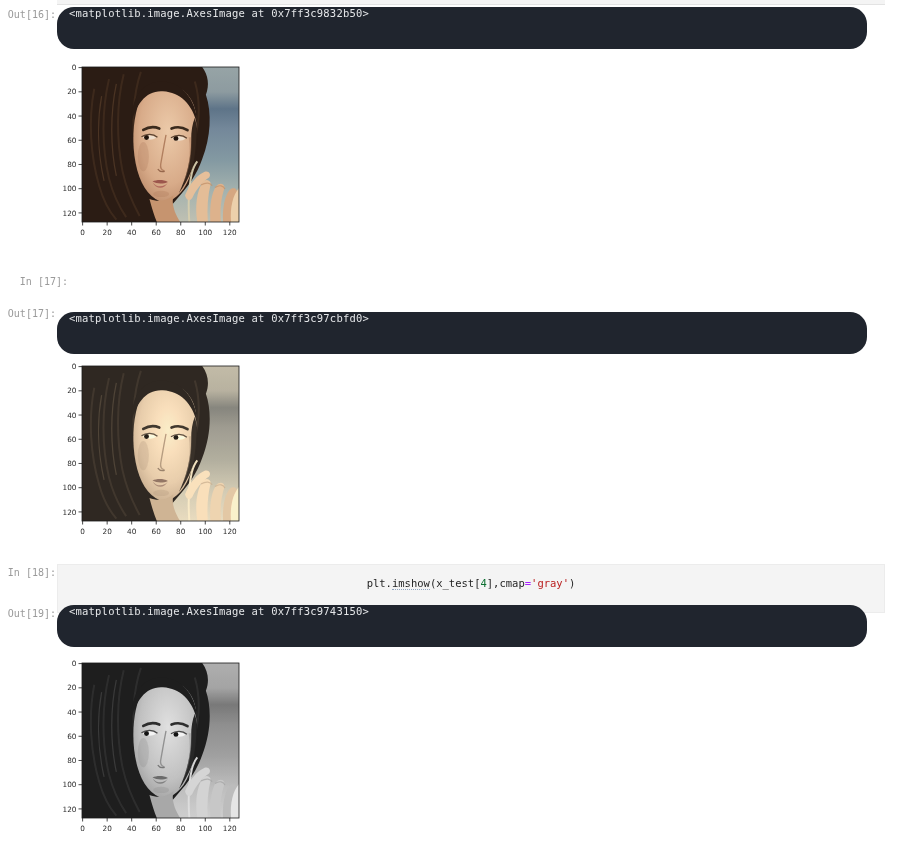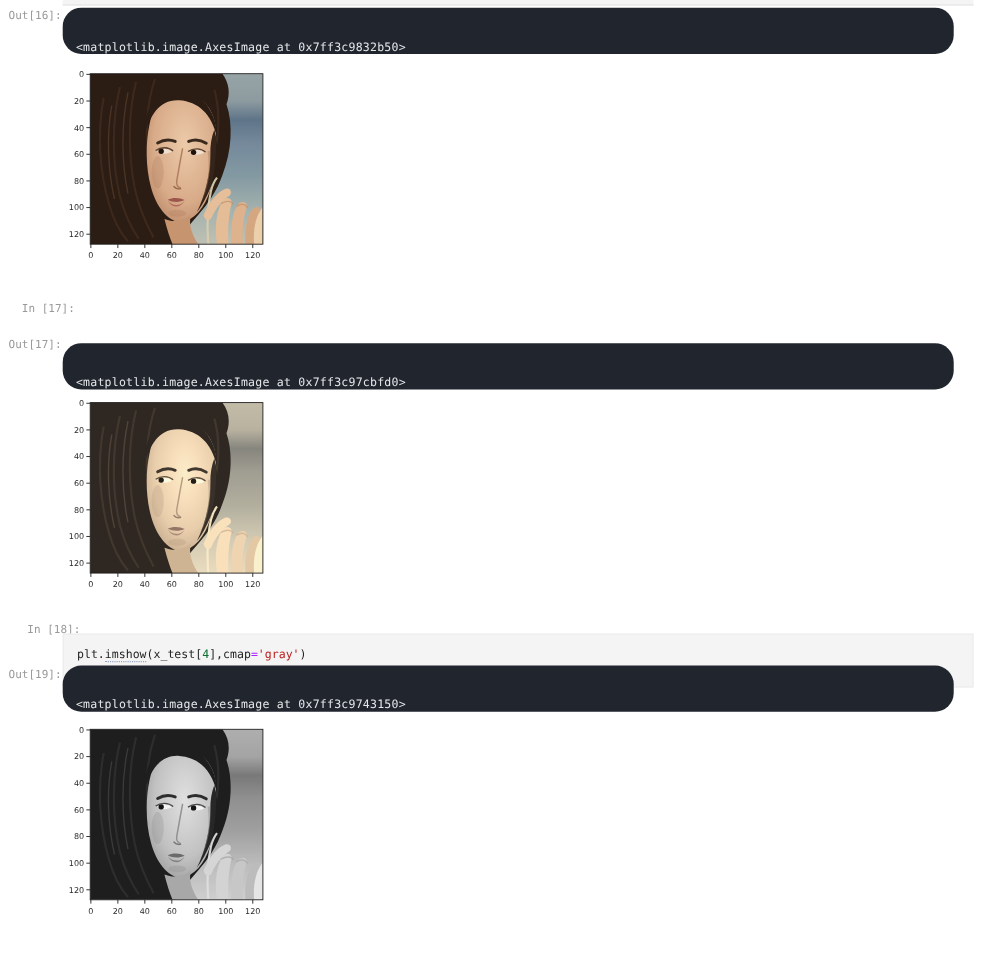--- a/index.html
+++ b/index.html
@@ -4,21 +4,21 @@
 <style>
   html,body{margin:0;padding:0;background:#ffffff;}
   .notebook{position:relative;width:906px;height:867px;background:#fff;overflow:hidden;
             font-family:"DejaVu Sans",sans-serif;}
   .prev-cell-edge{position:absolute;left:57px;top:0;width:828px;height:5px;
             background:#f4f4f4;border-bottom:1px solid #e3e3e3;box-sizing:border-box;}
   .prompt{position:absolute;left:0;width:56px;text-align:right;
           font-family:"DejaVu Sans Mono",monospace;font-size:10px;color:#9a9a9a;
           white-space:pre;}
   .outbar{position:absolute;left:57px;width:810px;height:42px;background:#20252e;
-          display:flex;align-items:flex-end;box-sizing:border-box;padding-left:12px;border-radius:17px;}
+          display:flex;align-items:flex-start;box-sizing:border-box;padding-left:12px;border-radius:17px;}
   .outbar .repr{font-family:"DejaVu Sans Mono",monospace;font-size:10.5px;
           color:#e4e6e8;letter-spacing:.2px;white-space:pre;}
   .codecell{position:absolute;left:57px;width:828px;background:#f4f4f4;
           border:1px solid #ececec;box-sizing:border-box;padding:11px 12px;}
   .codeline{font-family:"DejaVu Sans Mono",monospace;font-size:10.5px;color:#1f1f1f;
           white-space:pre;line-height:15px;}
   .tok-plain{color:#1f1f1f;}
   .tok-num{color:#0b7030;}
   .tok-op{color:#aa22ff;}
   .tok-str{color:#ba2121;}
@@ -242,22 +242,22 @@
         <text class="ticklabel" x="96.20703125" y="174.5" text-anchor="middle">60</text>
         <line x1="120.73828125" y1="162" x2="120.73828125" y2="165.5" stroke="#1a1a1a" stroke-width="0.8"></line>
         <text class="ticklabel" x="120.73828125" y="174.5" text-anchor="middle">80</text>
         <line x1="145.26953125" y1="162" x2="145.26953125" y2="165.5" stroke="#1a1a1a" stroke-width="0.8"></line>
         <text class="ticklabel" x="145.26953125" y="174.5" text-anchor="middle">100</text>
         <line x1="169.80078125" y1="162" x2="169.80078125" y2="165.5" stroke="#1a1a1a" stroke-width="0.8"></line>
         <text class="ticklabel" x="169.80078125" y="174.5" text-anchor="middle">120</text>
       </svg>
     </div>
 
-  <div class="prompt" style="top:567px;padding-left:17px;">In [18]:</div>
-  <div class="codecell" style="top:576px;height:49px;">
+  <div class="prompt" style="top:567px;">In [18]:</div>
+  <div class="codecell" style="top:564px;height:49px;text-align:center;">
     <div class="codeline"><span class="tok-plain">plt.</span><span class="tok-plain tok-u">imshow</span><span class="tok-plain">(x_test[</span><span class="tok-num">4</span><span class="tok-plain">],cmap</span><span class="tok-op">=</span><span class="tok-str">'gray'</span><span class="tok-plain">)</span></div>
   </div>
 
   <div class="prompt" style="top:608px;">Out[19]:</div>
   <div class="outbar" style="top:605px;">
     <span class="repr">&lt;matplotlib.image.AxesImage at 0x7ff3c9743150&gt;</span>
   </div>
 
   <div class="figure" style="left:60px;top:656px;">
       <svg width="202" height="180" viewBox="0 0 202 180">

